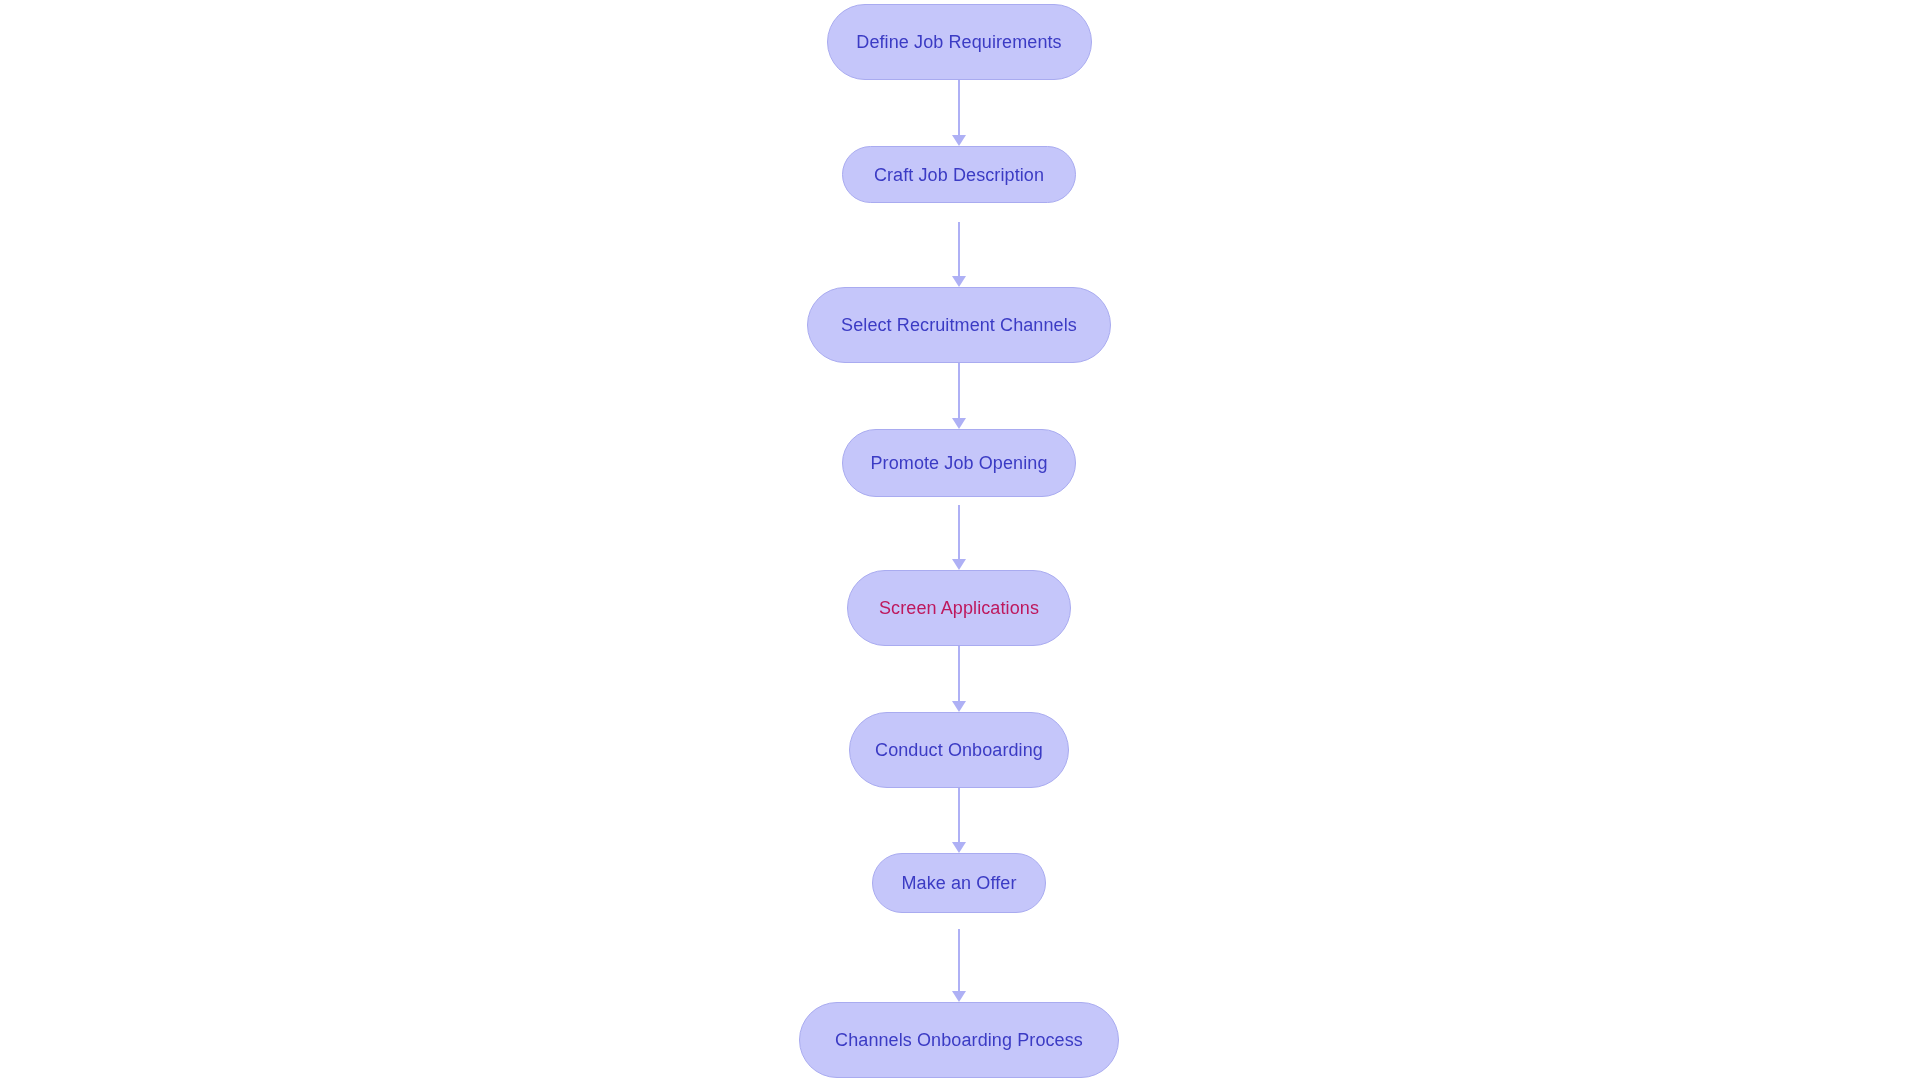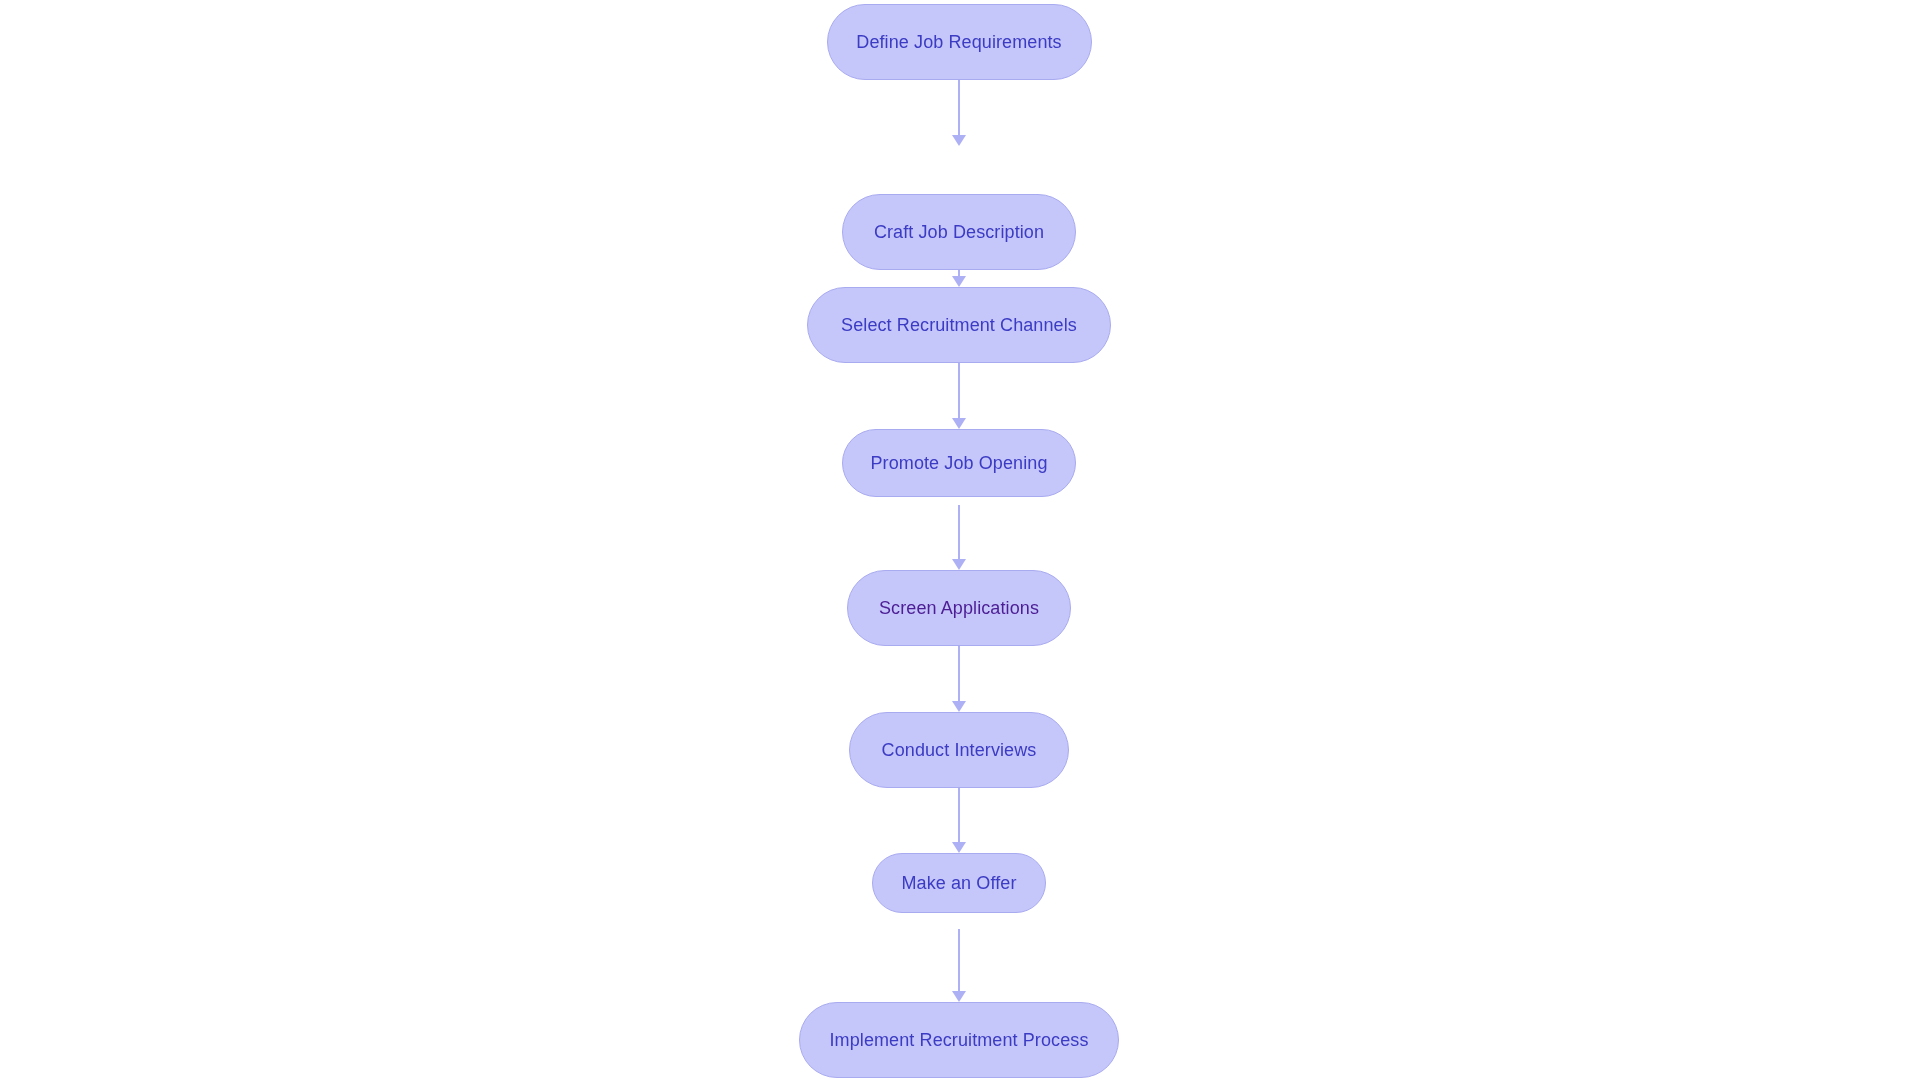--- a/index.html
+++ b/index.html
@@ -96,34 +96,34 @@
       <div class="conn-line" style="height: 54px; background: rgb(174, 176, 245);"></div>
       <div class="conn-head" style="border-top-color: rgb(174, 176, 245);"></div>
     </div>
     <div class="flow-connector" style="left: 951px; top: 929px; height: 73px;">
       <div class="conn-line" style="height: 62px; background: rgb(174, 176, 245);"></div>
       <div class="conn-head" style="border-top-color: rgb(174, 176, 245);"></div>
     </div>
     <div class="flow-node" style="width: 265px; height: 76px; left: 826.5px; top: 4px; background: rgb(197, 198, 250); border-color: rgb(169, 171, 240);">
       <span class="node-label" style="color: rgb(59, 59, 196);">Define Job Requirements</span>
     </div>
-    <div class="flow-node" style="width: 234px; height: 76px; left: 842px; top: 146px; background: rgb(197, 198, 250); border-color: rgb(169, 171, 240); margin-top: 48px;">
+    <div class="flow-node" style="width: 234px; height: 57px; left: 842px; top: 146px; background: rgb(197, 198, 250); border-color: rgb(169, 171, 240);">
       <span class="node-label" style="color: rgb(59, 59, 196);">Craft Job Description</span>
     </div>
     <div class="flow-node" style="width: 304px; height: 76px; left: 807px; top: 287px; background: rgb(197, 198, 250); border-color: rgb(169, 171, 240);">
       <span class="node-label" style="color: rgb(59, 59, 196);">Select Recruitment Channels</span>
     </div>
     <div class="flow-node" style="width: 234px; height: 68px; left: 842px; top: 429px; background: rgb(197, 198, 250); border-color: rgb(169, 171, 240);">
       <span class="node-label" style="color: rgb(59, 59, 196);">Promote Job Opening</span>
     </div>
     <div class="flow-node" style="width: 224px; height: 76px; left: 847px; top: 570px; background: rgb(197, 198, 250); border-color: rgb(169, 171, 240);">
-      <span class="node-label" style="color: #4c1d95;">Screen Applications</span>
+      <span class="node-label" style="color: #be185d;">Screen Applications</span>
     </div>
     <div class="flow-node" style="width: 220px; height: 76px; left: 849px; top: 712px; background: rgb(197, 198, 250); border-color: rgb(169, 171, 240);">
-      <span class="node-label" style="color: rgb(59, 59, 196);">Conduct Interviews</span>
+      <span class="node-label" style="color: rgb(59, 59, 196);">Conduct Onboarding</span>
     </div>
     <div class="flow-node" style="width: 174px; height: 60px; left: 872px; top: 853px; background: rgb(197, 198, 250); border-color: rgb(169, 171, 240); text-align: center;">
       <span class="node-label" style="color: rgb(59, 59, 196);">Make an Offer</span>
     </div>
     <div class="flow-node" style="width: 320px; height: 76px; left: 799px; top: 1002px; background: rgb(197, 198, 250); border-color: rgb(169, 171, 240);">
-      <span class="node-label" style="color: rgb(59, 59, 196);">Implement Recruitment Process</span>
+      <span class="node-label" style="color: rgb(59, 59, 196);">Channels Onboarding Process</span>
     </div>
   </div>
 
 </body></html>

